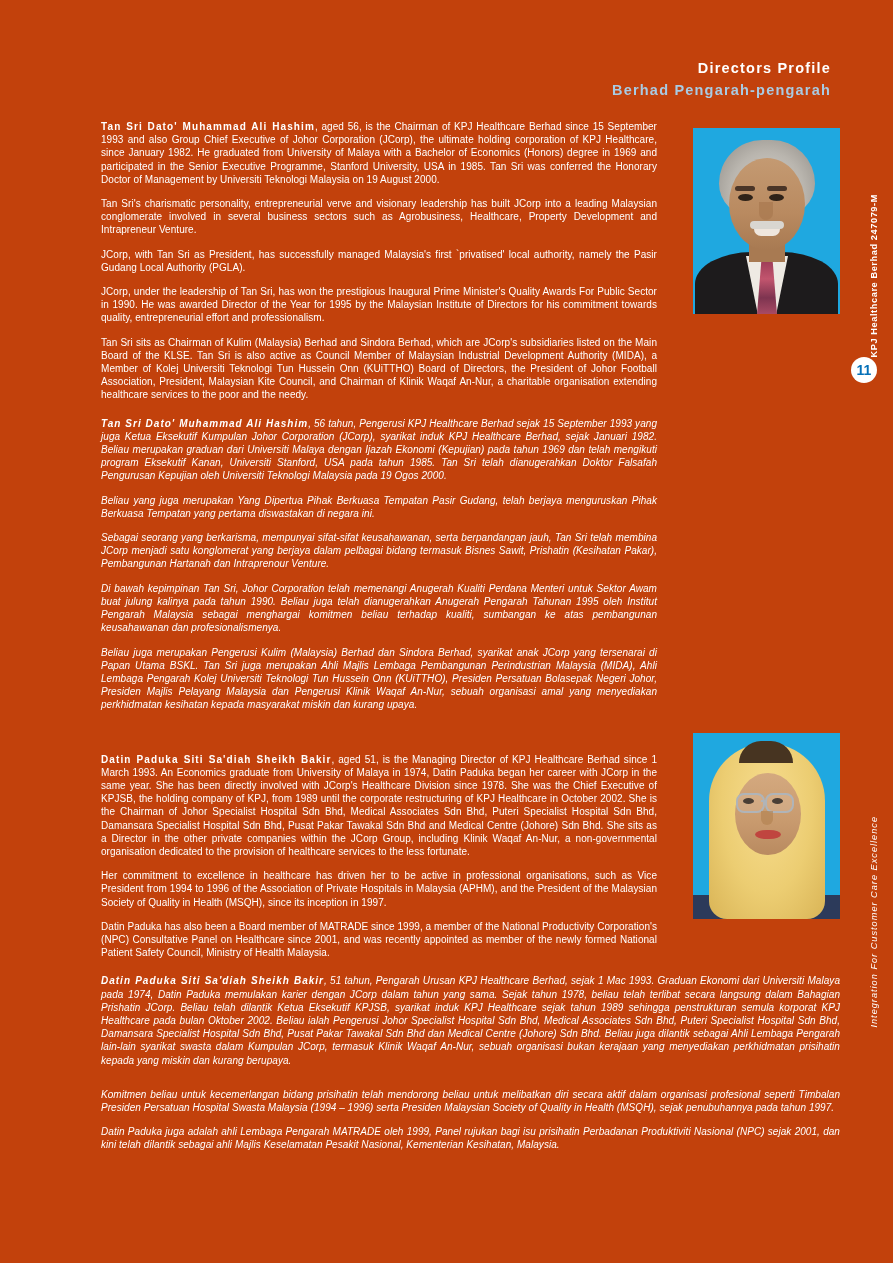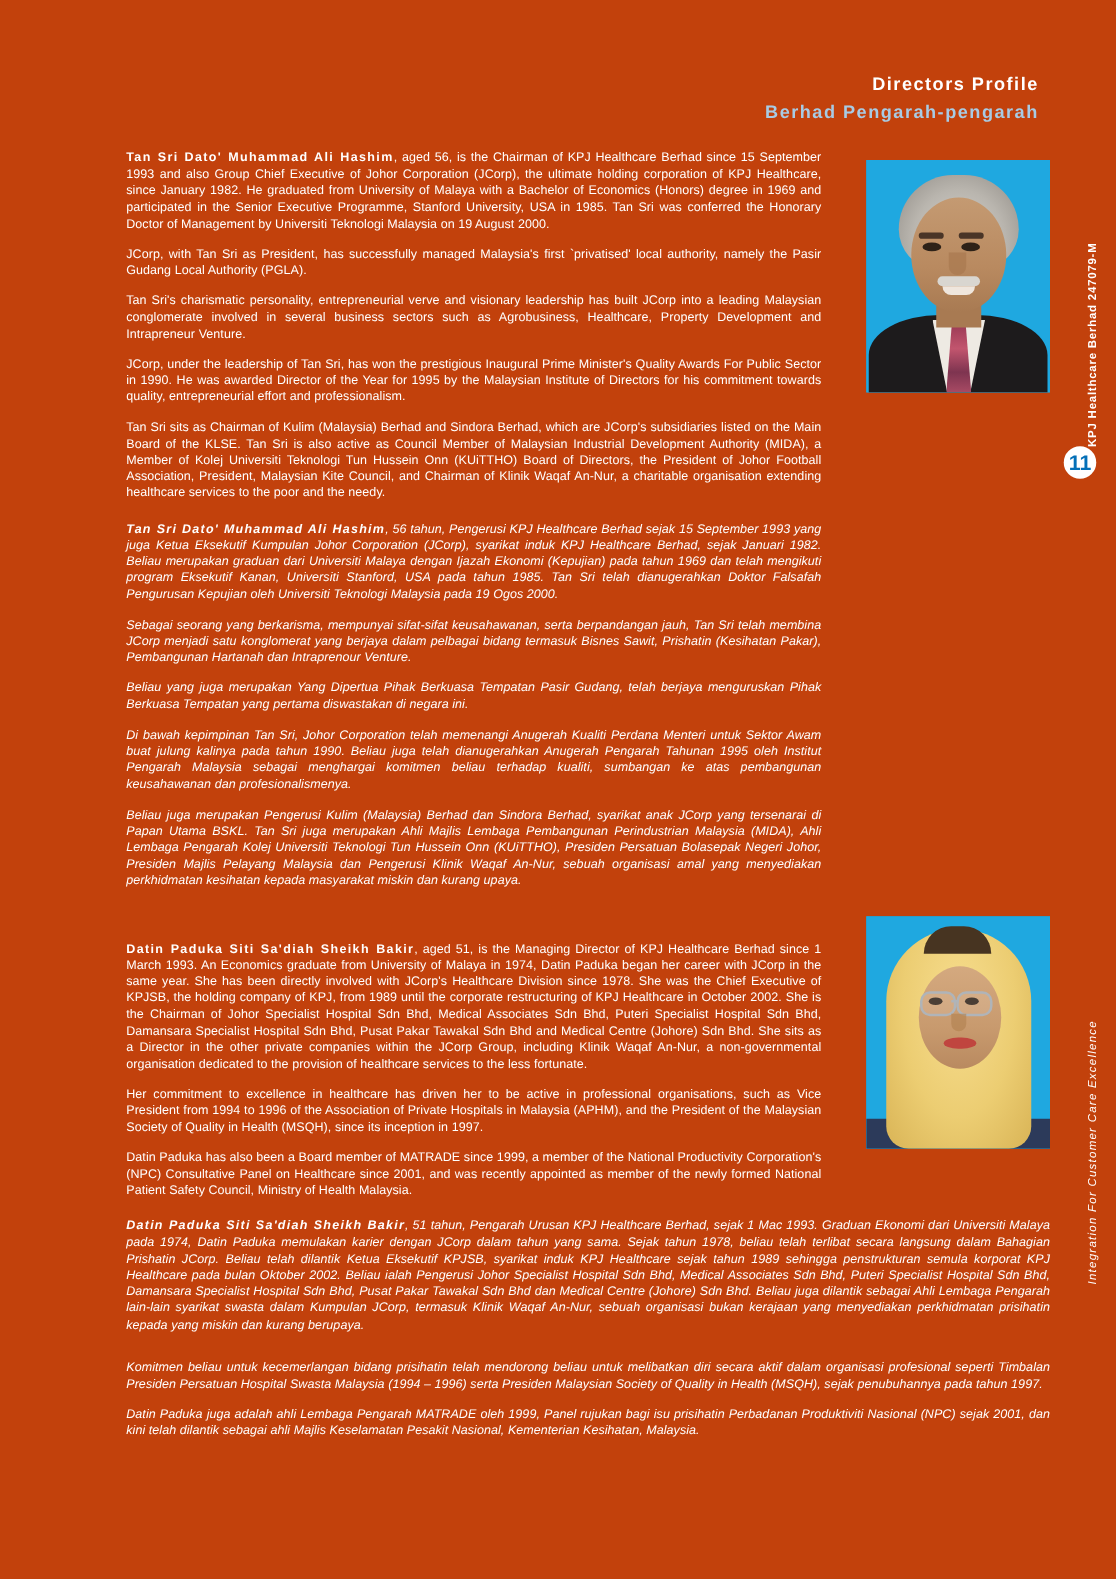--- a/index.html
+++ b/index.html
@@ -230,21 +230,21 @@
     letter-spacing: 1.0px;
   }
   .page-badge {
     position: absolute;
     right: 16px;
     top: 357px;
     width: 26px; height: 26px;
     border-radius: 50%;
     background: #ffffff;
     color: #0470b8;
-    font-size: 17px;
+    font-size: 14px;
     font-weight: bold;
     display: flex;
     align-items: center;
     justify-content: center;
     line-height: 1;
   }
 </style>
 </head>
 <body>
 
@@ -284,32 +284,32 @@
     <div class="w-glass-r"></div>
     <div class="w-bridge"></div>
     <div class="w-nose"></div>
     <div class="w-mouth"></div>
   </div>
 
   <div class="content">
 
     <div class="col-narrow">
       <p class="body"><span class="lead">Tan Sri Dato' Muhammad Ali Hashim</span><span>, aged 56, is the Chairman of KPJ Healthcare Berhad since 15 September 1993 and also Group Chief Executive of Johor Corporation (JCorp), the ultimate holding corporation of KPJ Healthcare, since January 1982. He graduated from University of Malaya with a Bachelor of Economics (Honors) degree in 1969 and participated in the Senior Executive Programme, Stanford University, USA in 1985. Tan Sri was conferred the Honorary Doctor of Management by Universiti Teknologi Malaysia on 19 August 2000.</span></p>
+      <p class="body">Tan Sri's charismatic personality, entrepreneurial verve and visionary leadership has built JCorp into a leading Malaysian conglomerate involved in several business sectors such as Agrobusiness, Healthcare, Property Development and Intrapreneur Venture.</p>
       <p class="body">JCorp, with Tan Sri as President, has successfully managed Malaysia's first `privatised' local authority, namely the Pasir Gudang Local Authority (PGLA).</p>
-      <p class="body">Tan Sri's charismatic personality, entrepreneurial verve and visionary leadership has built JCorp into a leading Malaysian conglomerate involved in several business sectors such as Agrobusiness, Healthcare, Property Development and Intrapreneur Venture.</p>
       <p class="body">JCorp, under the leadership of Tan Sri, has won the prestigious Inaugural Prime Minister's Quality Awards For Public Sector in 1990. He was awarded Director of the Year for 1995 by the Malaysian Institute of Directors for his commitment towards quality, entrepreneurial effort and professionalism.</p>
       <p class="body">Tan Sri sits as Chairman of Kulim (Malaysia) Berhad and Sindora Berhad, which are JCorp's subsidiaries listed on the Main Board of the KLSE. Tan Sri is also active as Council Member of Malaysian Industrial Development Authority (MIDA), a Member of Kolej Universiti Teknologi Tun Hussein Onn (KUiTTHO) Board of Directors, the President of Johor Football Association, President, Malaysian Kite Council, and Chairman of Klinik Waqaf An-Nur, a charitable organisation extending healthcare services to the poor and the needy.</p>
     </div>
 
     <div class="gap-sm"></div>
 
     <div class="col-narrow">
       <p class="body it"><span class="lead">Tan Sri Dato' Muhammad Ali Hashim</span><span>, 56 tahun, Pengerusi KPJ Healthcare Berhad sejak 15 September 1993 yang juga Ketua Eksekutif Kumpulan Johor Corporation (JCorp), syarikat induk KPJ Healthcare Berhad, sejak Januari 1982. Beliau merupakan graduan dari Universiti Malaya dengan Ijazah Ekonomi (Kepujian) pada tahun 1969 dan telah mengikuti program Eksekutif Kanan, Universiti Stanford, USA pada tahun 1985. Tan Sri telah dianugerahkan Doktor Falsafah Pengurusan Kepujian oleh Universiti Teknologi Malaysia pada 19 Ogos 2000.</span></p>
+      <p class="body it">Beliau yang juga merupakan Yang Dipertua Pihak Berkuasa Tempatan Pasir Gudang, telah berjaya menguruskan Pihak Berkuasa Tempatan yang pertama diswastakan di negara ini.</p>
       <p class="body it">Sebagai seorang yang berkarisma, mempunyai sifat-sifat keusahawanan, serta berpandangan jauh, Tan Sri telah membina JCorp menjadi satu konglomerat yang berjaya dalam pelbagai bidang termasuk Bisnes Sawit, Prishatin (Kesihatan Pakar), Pembangunan Hartanah dan Intraprenour Venture.</p>
-      <p class="body it">Beliau yang juga merupakan Yang Dipertua Pihak Berkuasa Tempatan Pasir Gudang, telah berjaya menguruskan Pihak Berkuasa Tempatan yang pertama diswastakan di negara ini.</p>
       <p class="body it">Di bawah kepimpinan Tan Sri, Johor Corporation telah memenangi Anugerah Kualiti Perdana Menteri untuk Sektor Awam buat julung kalinya pada tahun 1990. Beliau juga telah dianugerahkan Anugerah Pengarah Tahunan 1995 oleh Institut Pengarah Malaysia sebagai menghargai komitmen beliau terhadap kualiti, sumbangan ke atas pembangunan keusahawanan dan profesionalismenya.</p>
       <p class="body it">Beliau juga merupakan Pengerusi Kulim (Malaysia) Berhad dan Sindora Berhad, syarikat anak JCorp yang tersenarai di Papan Utama BSKL. Tan Sri juga merupakan Ahli Majlis Lembaga Pembangunan Perindustrian Malaysia (MIDA), Ahli Lembaga Pengarah Kolej Universiti Teknologi Tun Hussein Onn (KUiTTHO), Presiden Persatuan Bolasepak Negeri Johor, Presiden Majlis Pelayang Malaysia dan Pengerusi Klinik Waqaf An-Nur, sebuah organisasi amal yang menyediakan perkhidmatan kesihatan kepada masyarakat miskin dan kurang upaya.</p>
     </div>
 
     <div class="gap-lg"></div>
 
     <div class="col-narrow">
       <p class="body"><span class="lead">Datin Paduka Siti Sa'diah Sheikh Bakir</span><span>, aged 51, is the Managing Director of KPJ Healthcare Berhad since 1 March 1993. An Economics graduate from University of Malaya in 1974, Datin Paduka began her career with JCorp in the same year. She has been directly involved with JCorp's Healthcare Division since 1978. She was the Chief Executive of KPJSB, the holding company of KPJ, from 1989 until the corporate restructuring of KPJ Healthcare in October 2002. She is the Chairman of Johor Specialist Hospital Sdn Bhd, Medical Associates Sdn Bhd, Puteri Specialist Hospital Sdn Bhd, Damansara Specialist Hospital Sdn Bhd, Pusat Pakar Tawakal Sdn Bhd and Medical Centre (Johore) Sdn Bhd. She sits as a Director in the other private companies within the JCorp Group, including Klinik Waqaf An-Nur, a non-governmental organisation dedicated to the provision of healthcare services to the less fortunate.</span></p>
       <p class="body">Her commitment to excellence in healthcare has driven her to be active in professional organisations, such as Vice President from 1994 to 1996 of the Association of Private Hospitals in Malaysia (APHM), and the President of the Malaysian Society of Quality in Health (MSQH), since its inception in 1997.</p>
       <p class="body">Datin Paduka has also been a Board member of MATRADE since 1999, a member of the National Productivity Corporation's (NPC) Consultative Panel on Healthcare since 2001, and was recently appointed as member of the newly formed National Patient Safety Council, Ministry of Health Malaysia.</p>

